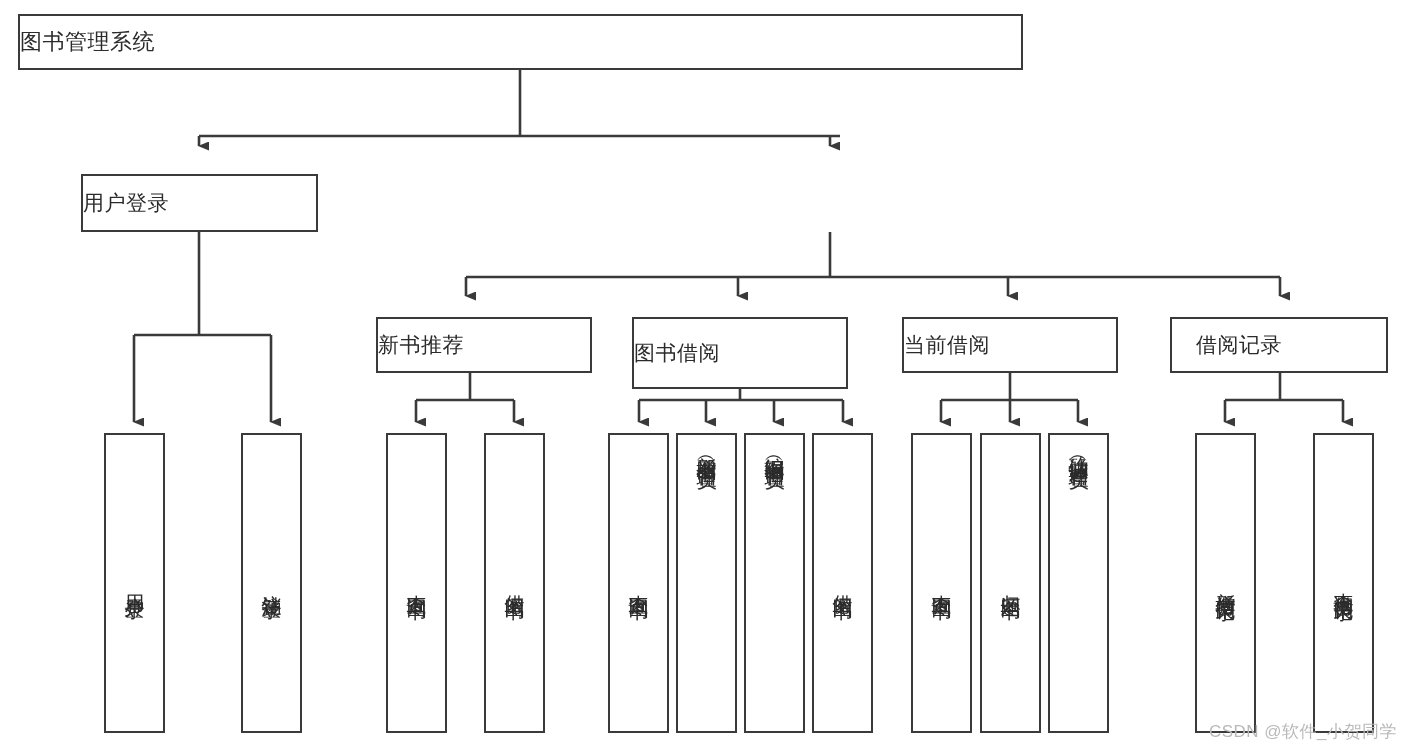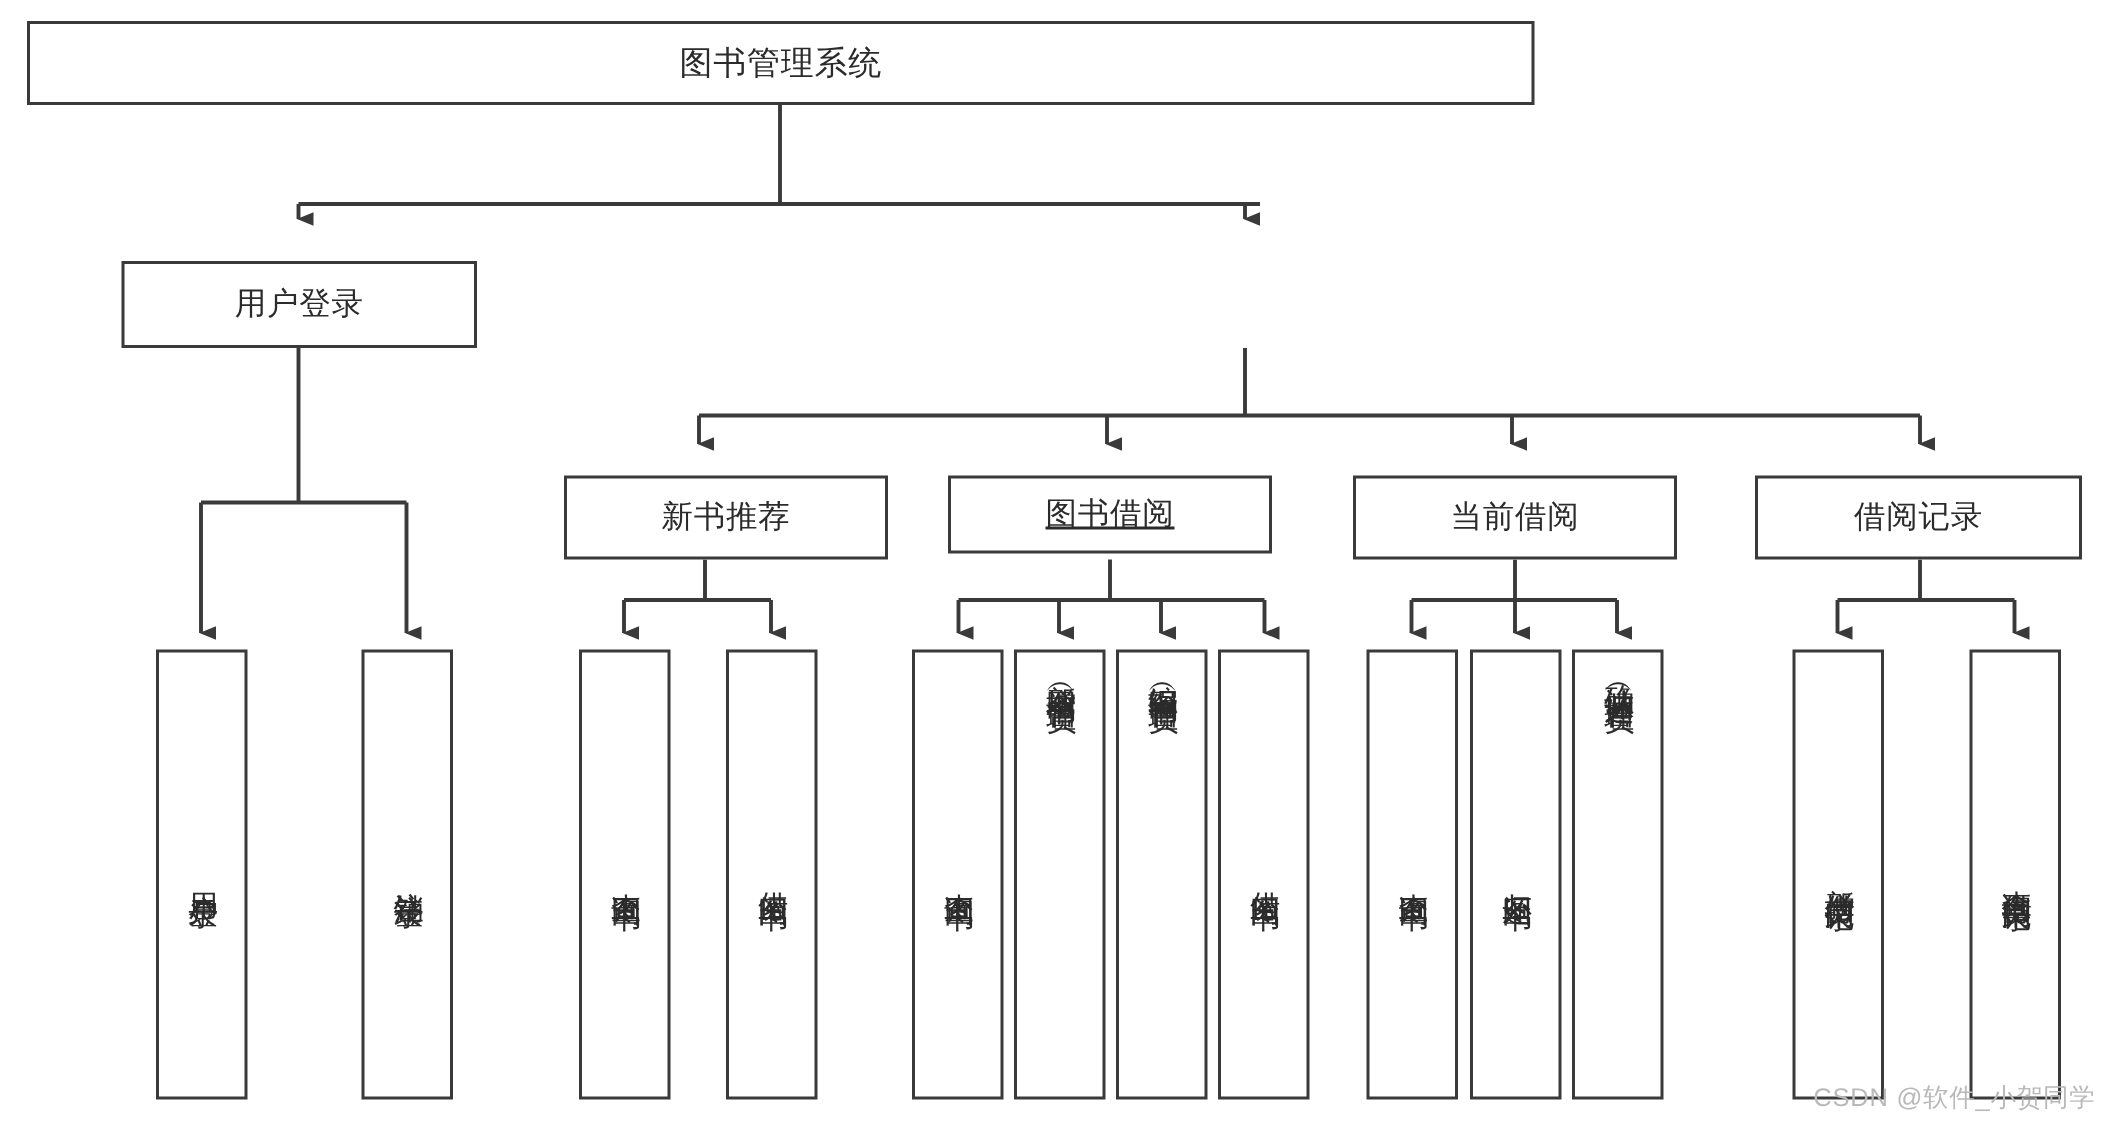--- a/index.html
+++ b/index.html
@@ -26,21 +26,20 @@
     height: 747px;
     pointer-events: none;
   }
   .node {
     position: absolute;
     box-sizing: border-box;
     border: 2px solid #3a3a3a;
     background: #ffffff;
     display: flex;
     align-items: center;
-    justify-content: center;
     color: #2b2b2b;
   }
   .node-label {
     display: block;
     text-align: center;
     line-height: 1.18;
     white-space: nowrap;
   }
   
   .node.horiz .node-label {
@@ -141,27 +140,27 @@
     <span class="node-label">图书管理系统</span>
   </div>
 
   <div class="node horiz" style="left:81px; top:174px; width:237px; height:58px;">
     <span class="node-label">用户登录</span>
   </div>
 
   <div class="node horiz" style="left:362px; top:317px; width:216px; height:56px;margin-left:14px;">
     <span class="node-label">新书推荐</span>
   </div>
-  <div class="node horiz" style="left:632px; top:317px; width:216px; height:52px;text-decoration:underline;">
+  <div class="node horiz" style="left:632px; top:317px; width:216px; height:72px;">
     <span class="node-label">图书借阅</span>
   </div>
   <div class="node horiz" style="left:902px; top:317px; width:216px; height:56px;">
     <span class="node-label">当前借阅</span>
   </div>
-  <div class="node horiz" style="left:1170px; top:317px; width:218px; height:56px;">
+  <div class="node horiz" style="left:1170px; top:317px; width:218px; height:56px;padding-left:24px;">
     <span class="node-label">借阅记录</span>
   </div>
 
   <div class="node vert mid-text" style="left:104px; top:433px; width:61px; height:300px;">
     <span class="node-label">用户登录</span>
   </div>
   <div class="node vert mid-text" style="left:241px; top:433px; width:61px; height:300px;">
     <span class="node-label">注销登录</span>
   </div>
 

